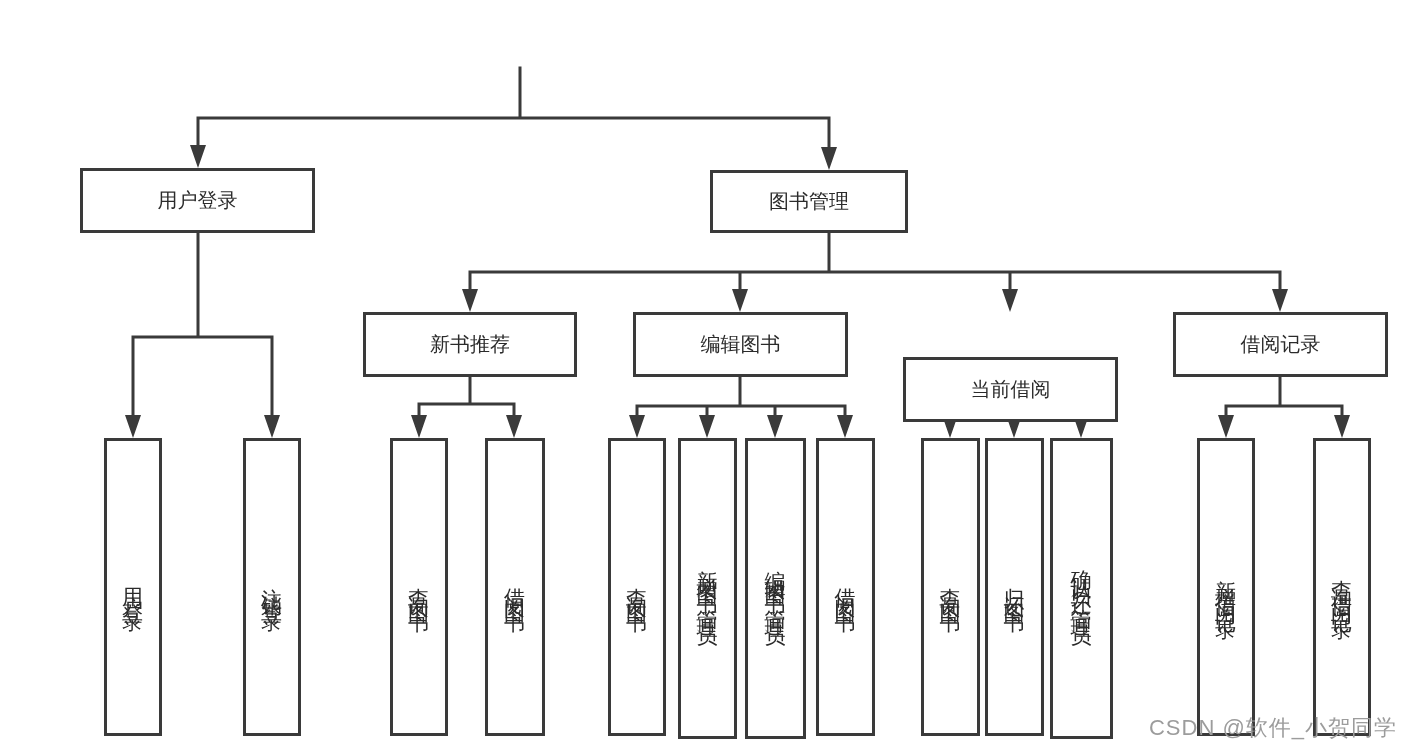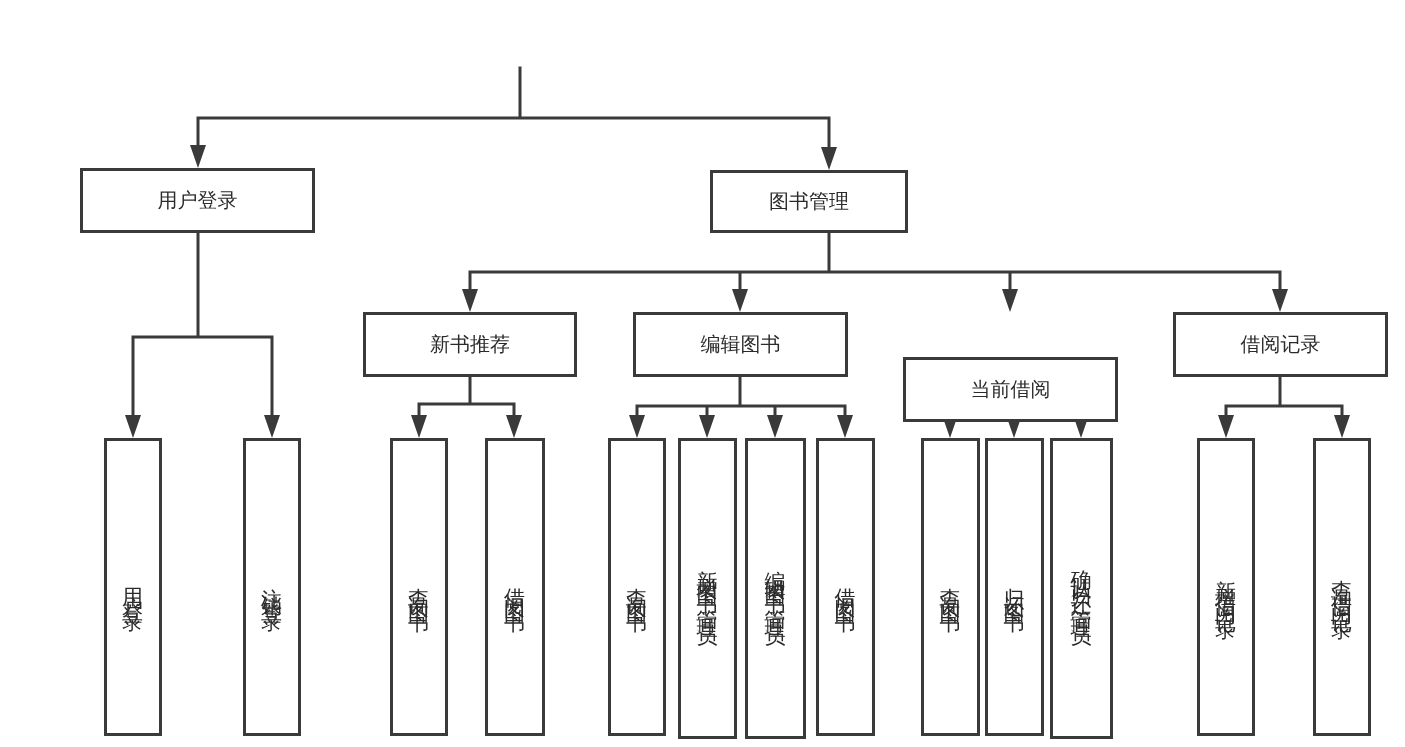--- a/index.html
+++ b/index.html
@@ -118,13 +118,14 @@
     <span>确认归还（管理员）</span>
   </div>
 
   <div class="node v" style="left:1197px;top:438px;width:58px;height:298px;">
     <span>新增借阅记录</span>
   </div>
   <div class="node v" style="left:1313px;top:438px;width:58px;height:298px;">
     <span>查询借阅记录</span>
   </div>
 
+  <div id="watermark">CSDN @软件_小贺同学</div>
 </div>
 
 </body></html>

